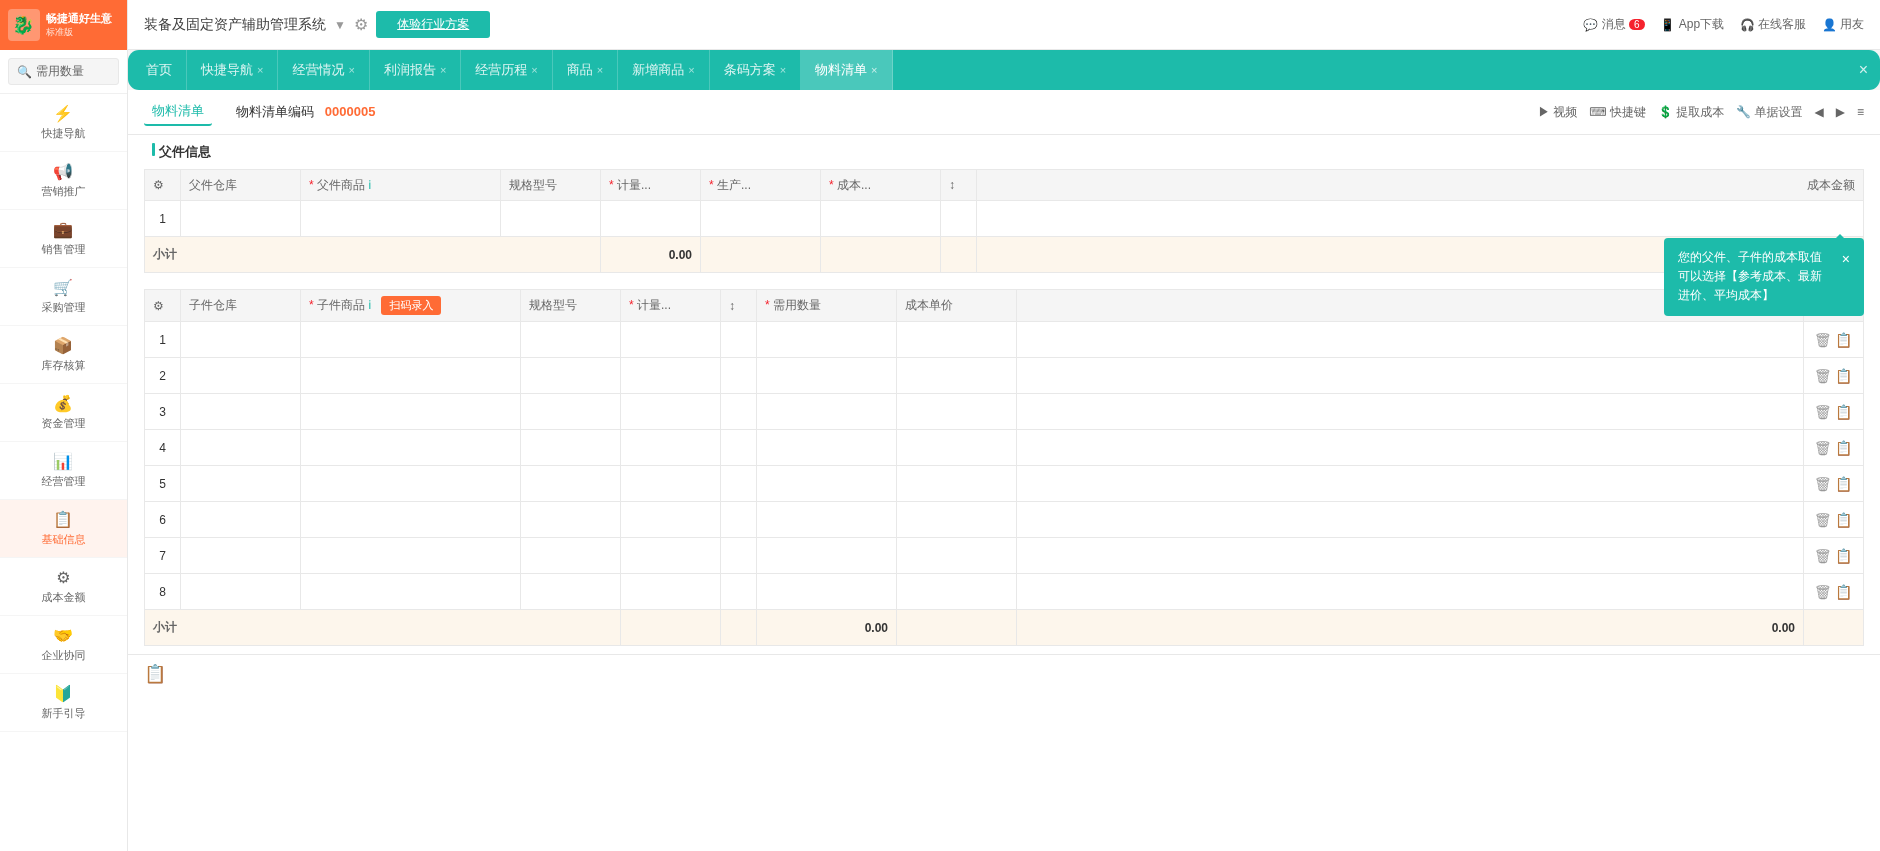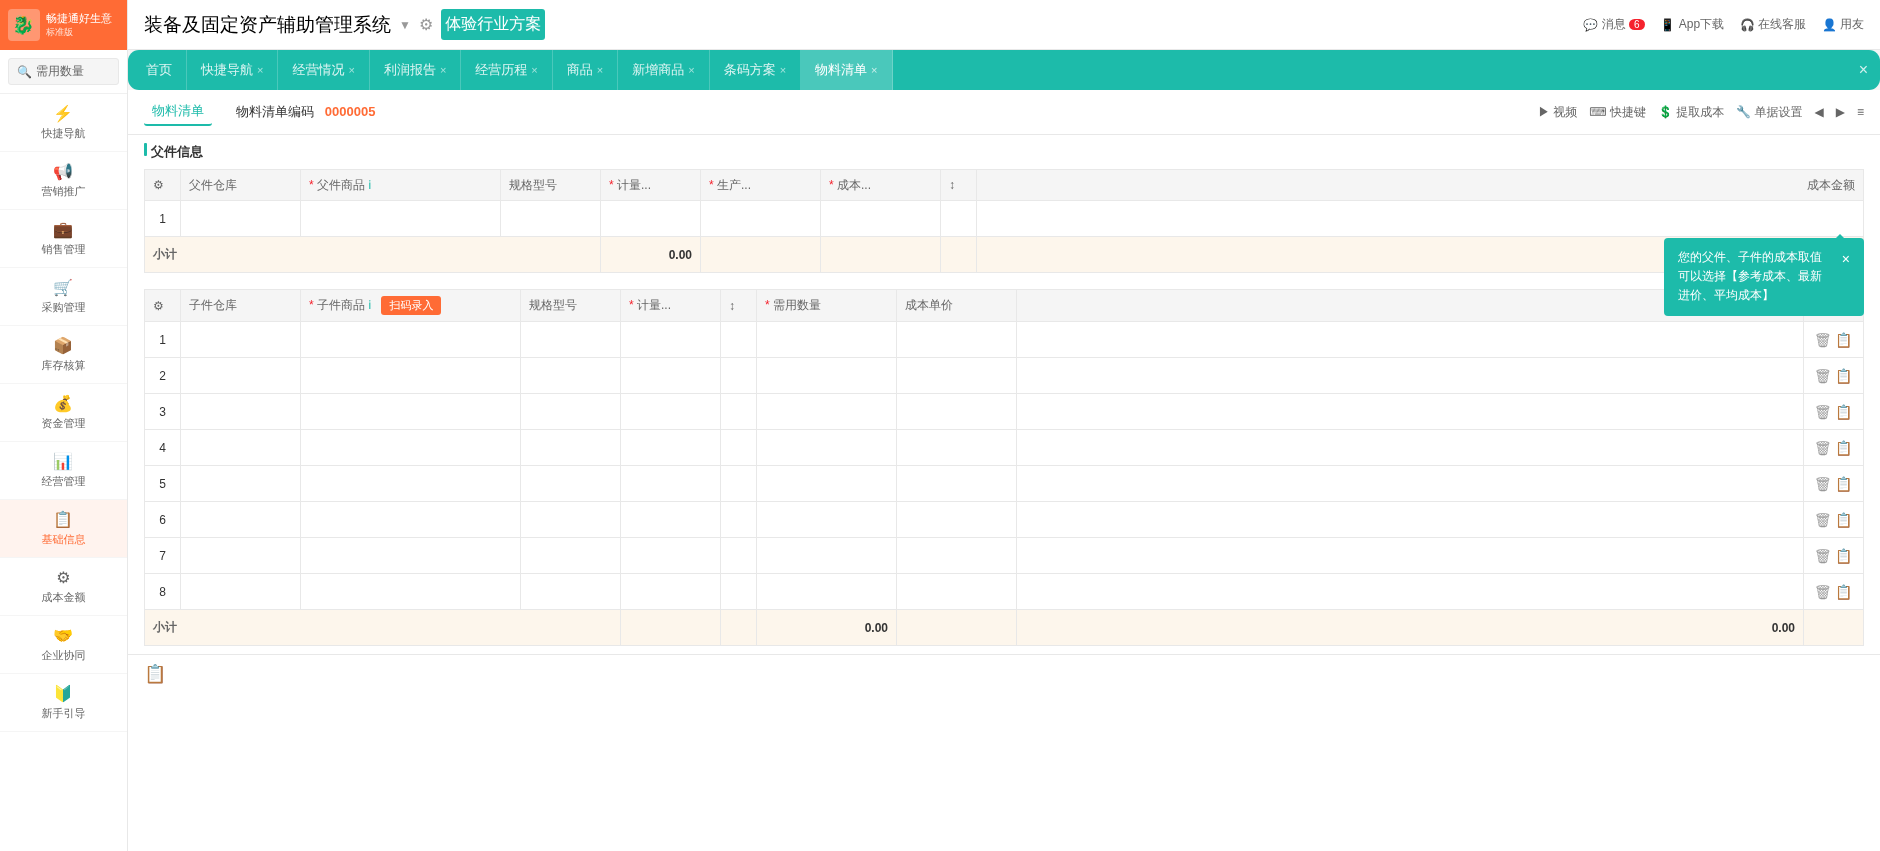--- a/index.html
+++ b/index.html
@@ -26,21 +26,21 @@
     .logo-icon {
       width: 32px;
       height: 32px;
       background: rgba(255,255,255,0.3);
       border-radius: 4px;
       display: flex;
       align-items: center;
       justify-content: center;
       font-size: 18px;
     }
-    .logo-text { font-size: 11px; font-weight: normal; line-height: 1.3; }
+    .logo-text { font-size: 11px; font-weight: bold; line-height: 1.3; }
     .logo-sub { font-size: 9px; color: rgba(255,255,255,0.8); }
 
     .sidebar-search {
       padding: 8px;
       border-bottom: 1px solid #f0f0f0;
     }
     .sidebar-search-btn {
       width: 100%;
       background: #f5f5f5;
       border: 1px solid #e8e8e8;
@@ -81,29 +81,30 @@
     .top-header {
       background: #fff;
       height: 50px;
       display: flex;
       align-items: center;
       justify-content: space-between;
       padding: 0 16px;
       border-bottom: 1px solid #e8e8e8;
     }
     .header-left { display: flex; align-items: center; gap: 8px; }
-    .system-title { font-size: 19px; color: #000000; text-align: center; }
+    .system-title { font-size: 14px; color: #404040; text-align: center; }
     .header-btn {
       background: #1dbbaa;
       color: #fff;
       border: none;
       border-radius: 3px;
-      padding: 5px 4px;
-      font-size: 16px;
+      padding: 5px 21px;
+      font-size: 12px;
       cursor: pointer;
+      text-decoration: underline;
     }
     .header-right { display: flex; align-items: center; gap: 16px; font-size: 12px; color: #666; }
     .header-icon-btn { display: flex; align-items: center; gap: 3px; cursor: pointer; }
     .badge { background: #f5222d; color: #fff; border-radius: 10px; padding: 0 4px; font-size: 10px; min-width: 16px; text-align: center; }
 
     
     .tab-bar {
       background: #1dbbaa;
       display: flex;
       align-items: center;
@@ -153,21 +154,21 @@
       border-radius: 3px;
     }
     .sub-nav-item.active { color: #1dbbaa; border-bottom: 2px solid #1dbbaa; }
     .sub-nav-code { color: #ff6b35; font-weight: bold; }
 
     .sub-nav-right { margin-left: auto; display: flex; align-items: center; gap: 12px; font-size: 12px; color: #666; }
     .sub-nav-right span { cursor: pointer; display: flex; align-items: center; gap: 2px; }
 
     
     .section { padding: 8px 16px; }
-    .section-title { font-size: 13px; font-weight: bold; color: #333; margin-bottom: 8px; display: flex; align-items: flex-start; gap: 4px; }
+    .section-title { font-size: 13px; font-weight: bold; color: #333; margin-bottom: 8px; display: flex; align-items: flex-start; gap: 4px; margin-left: 8px; }
     .section-title::before { content: ''; display: inline-block; width: 3px; height: 13px; background: #1dbbaa; border-radius: 1px; }
 
     
     .data-table { width: 100%; border-collapse: collapse; font-size: 12px; }
     .data-table th {
       background: #f5f5f5;
       border: 1px solid #e8e8e8;
       padding: 6px 8px;
       text-align: left;
       font-weight: normal;

